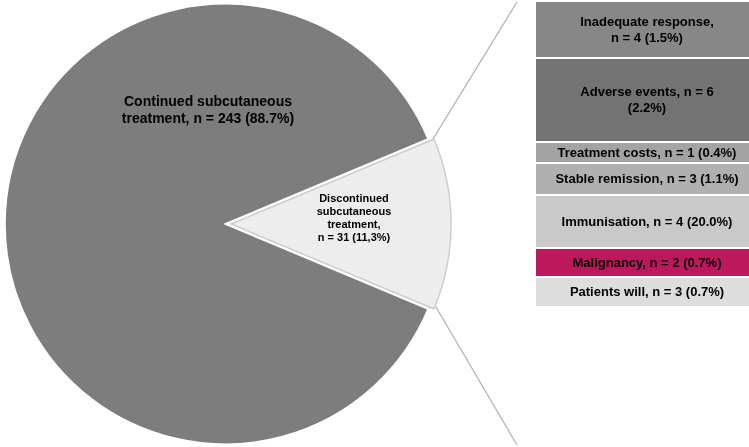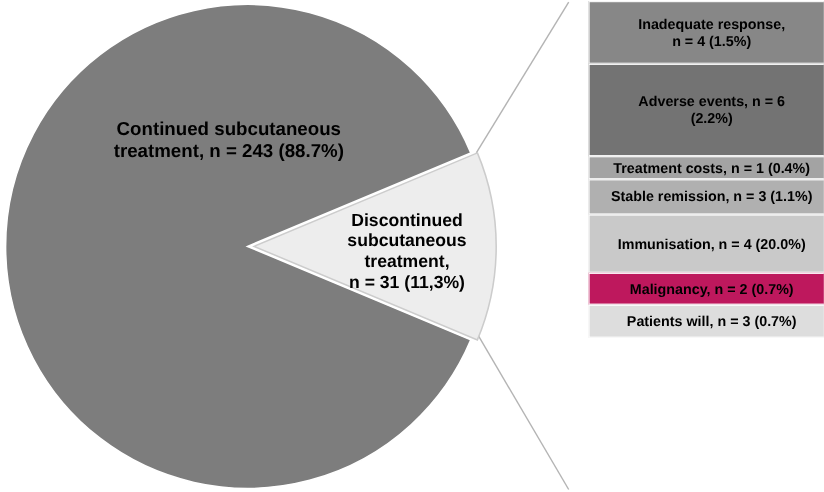--- a/index.html
+++ b/index.html
@@ -26,29 +26,29 @@
     position: absolute;
     font-weight: bold;
     color: #000000;
     text-align: center;
     line-height: 1.18;
     white-space: pre-line;
     pointer-events: none;
   }
   #label-continued {
     left: 58px;
-    top: 108px;
+    top: 93px;
     width: 300px;
-    font-size: 17px;
+    font-size: 14px;
   }
   #label-discontinued {
-    left: 300px;
+    left: 284px;
     top: 192px;
     width: 140px;
-    font-size: 16px;
+    font-size: 11px;
   }
   #bar-stack {
     position: absolute;
     left: 535px;
     top: 1px;
     width: 224px;
     height: 445px;
     display: flex;
     flex-direction: column;
   }

